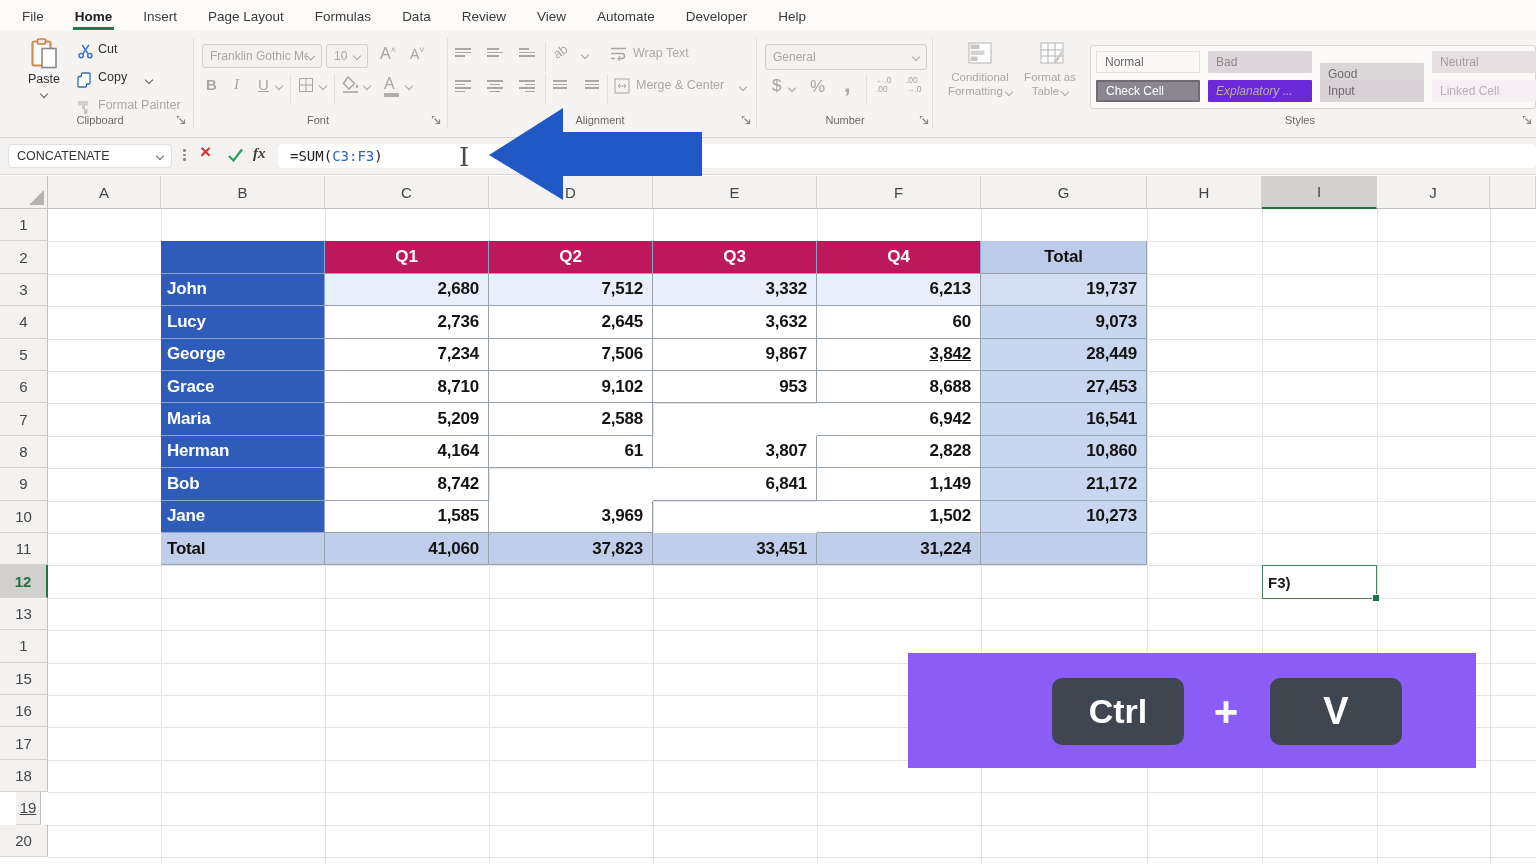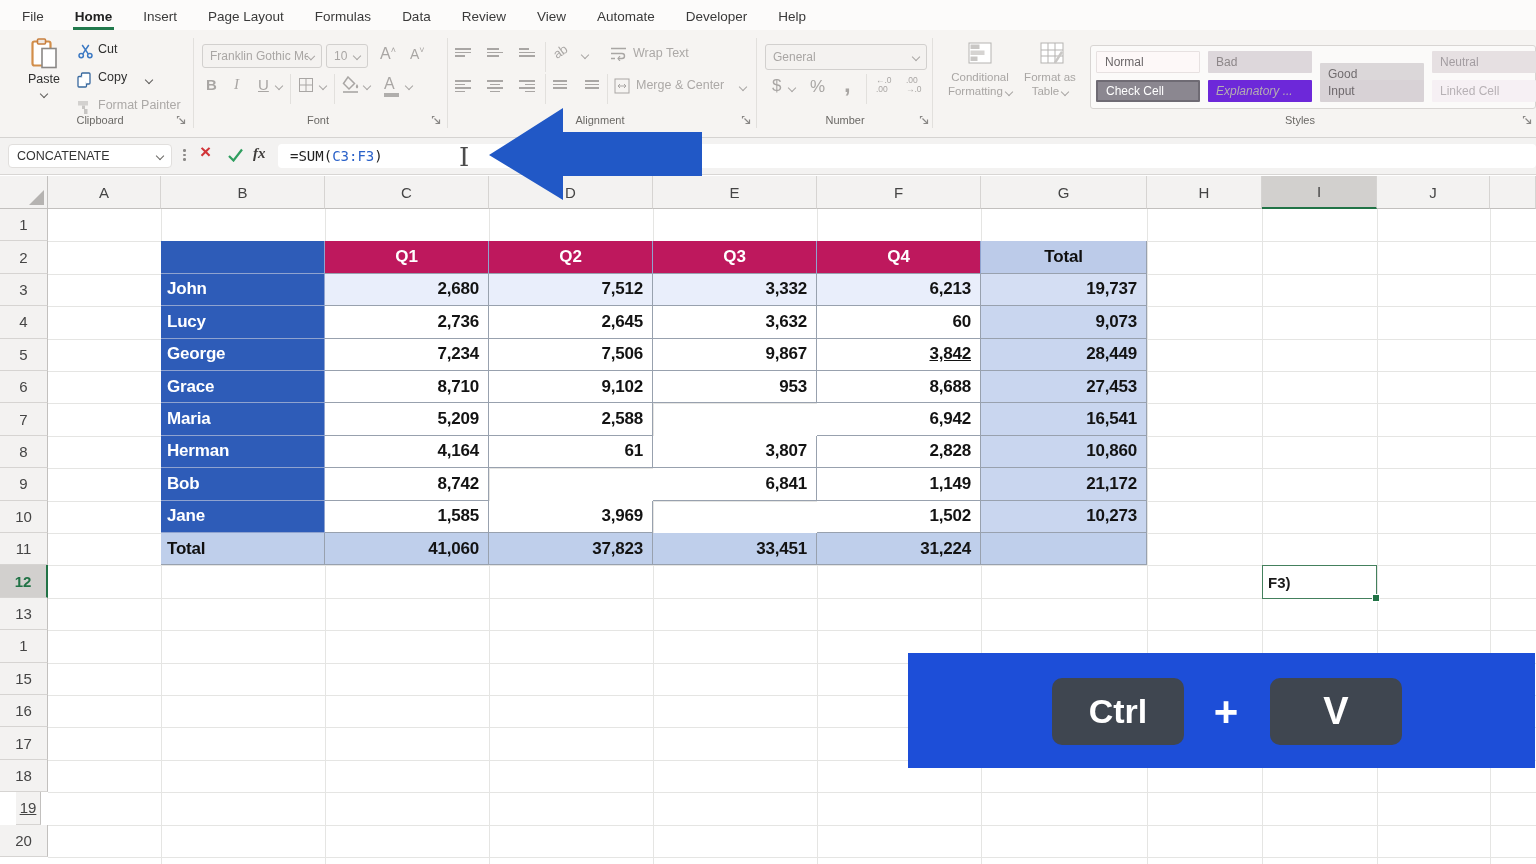--- a/index.html
+++ b/index.html
@@ -85,21 +85,21 @@
   .gc{background:#c9d6ef;}
   .gch{background:#d4def3;}
   .tr{background:#bfcfeb;}
   .trname{background:#bfcfeb;color:#0f0f0f;}
   
   #editcell{position:absolute;left:1262px;top:389.4px;width:115px;height:33.4px;background:#fff;
             border:1.6px solid #44805d;box-sizing:border-box;display:flex;align-items:center;
             padding-left:5px;font:600 15px "Liberation Sans",sans-serif;color:#1a1a1a;z-index:5;}
   #editcell b{position:absolute;right:-4px;bottom:-4px;width:6px;height:6px;background:#217346;border:1px solid #fff;}
   
-  #banner{position:absolute;left:908px;top:477px;width:627px;height:115px;background:#1d4ed8;z-index:6;}
+  #banner{position:absolute;left:908px;top:477px;width:568px;height:115px;background:#8b5cf6;z-index:6;}
   .key{position:absolute;top:25px;width:132px;height:67px;background:#3f4650;border-radius:10px;
        color:#fff;display:flex;align-items:center;justify-content:center;font:700 34px "Liberation Sans",sans-serif;}
   #plus{position:absolute;left:288px;top:25px;width:60px;height:67px;color:#fff;display:flex;
         align-items:center;justify-content:center;font:700 42px "Liberation Sans",sans-serif;}
   
   #arrow{position:absolute;left:0;top:0;z-index:60;pointer-events:none;}
   #ibeam{position:absolute;left:459px;top:142px;font:26px "DejaVu Serif",serif;color:#4c4c4c;
          z-index:61;text-shadow:0 0 2px #fff;}
 </style>
 </head>

